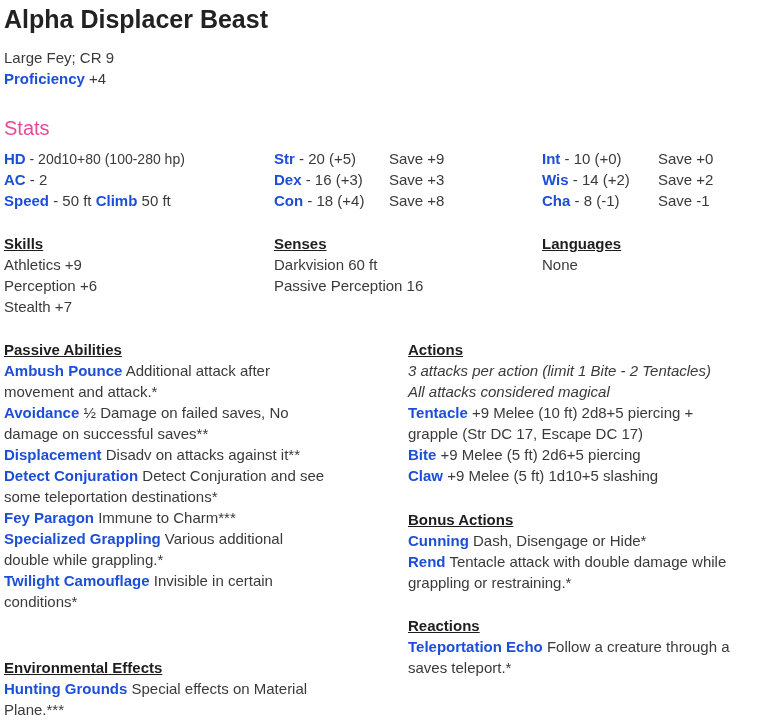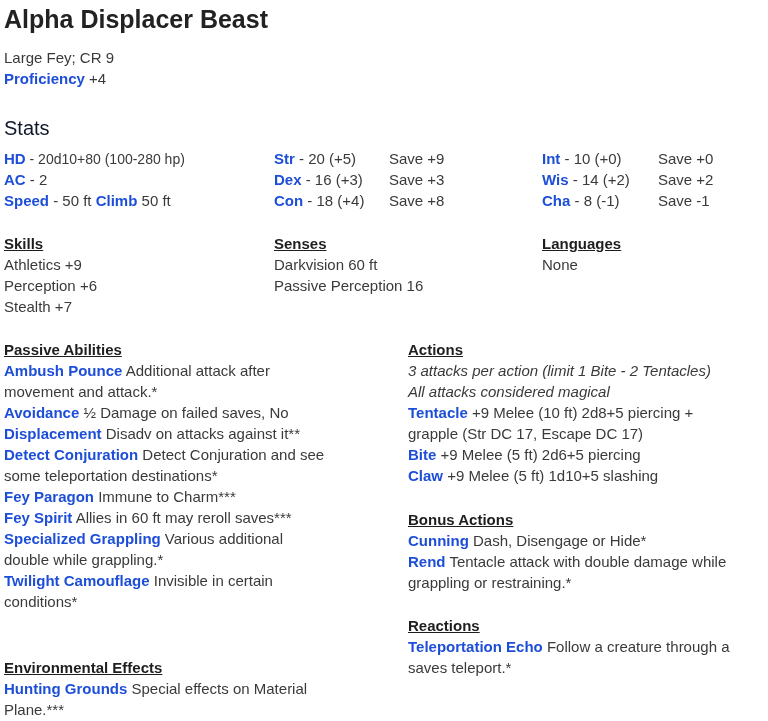--- a/index.html
+++ b/index.html
@@ -9,21 +9,21 @@
       color: #3a3a3a; font-size: 15px; line-height: 21px;
     }
     b, .b { color: #1d4ed8; font-weight: bold; text-align: right; }
     .title {
       position: absolute; left: 4px; top: 3px; margin: 0;
       font-size: 25px; line-height: 32px; font-weight: bold; color: #222;
     }
     .sub { position: absolute; left: 4px; top: 47px; }
     .stats-h {
       position: absolute; left: 4px; top: 115px; margin: 0;
-      font-size: 20px; line-height: 26px; font-weight: normal; color: #0f172a;
+      font-size: 20px; line-height: 26px; font-weight: normal; color: #ec4899;
     }
     .abs { position: absolute; }
     .row { height: 21px; white-space: nowrap; }
     .sec-h {
       font-weight: bold; text-decoration: underline; color: #1e1e1e;
       height: 21px;
     }
     .col-text { width: 360px; }
     .small { font-size: 14px; }
     .it { font-style: italic; }
@@ -84,25 +84,25 @@
 <div class="abs" style="left:542px; top:233px;">
   <div class="sec-h">Languages</div>
   <div class="row">None</div>
 </div>
 
 <div class="abs col-text" style="left:4px; top:339px;">
   <div class="sec-h">Passive Abilities</div>
   <div class="row"><b>Ambush Pounce</b><span> Additional attack after</span></div>
   <div class="row">movement and attack.*</div>
   <div class="row"><b>Avoidance</b><span> ½ Damage on failed saves, No</span></div>
+  <div class="row">damage on successful saves**</div>
   <div class="row"><b>Displacement</b><span> Disadv on attacks against it**</span></div>
   <div class="row"><b>Detect Conjuration</b><span> Detect Conjuration and see</span></div>
   <div class="row">some teleportation destinations*</div>
   <div class="row"><b>Fey Paragon</b><span> Immune to Charm***</span></div>
-  <div class="row"><b>Fey Spirit</b><span> Allies in 60 ft may reroll saves***</span></div>
   <div class="row"><b>Specialized Grappling</b><span> Various additional</span></div>
   <div class="row">double while grappling.*</div>
   <div class="row"><b>Twilight Camouflage</b><span> Invisible in certain</span></div>
   <div class="row">conditions*</div>
 </div>
 
 <div class="abs col-text" style="left:4px; top:657px;">
   <div class="sec-h">Environmental Effects</div>
   <div class="row"><b>Hunting Grounds</b><span> Special effects on Material</span></div>
   <div class="row">Plane.***</div>

